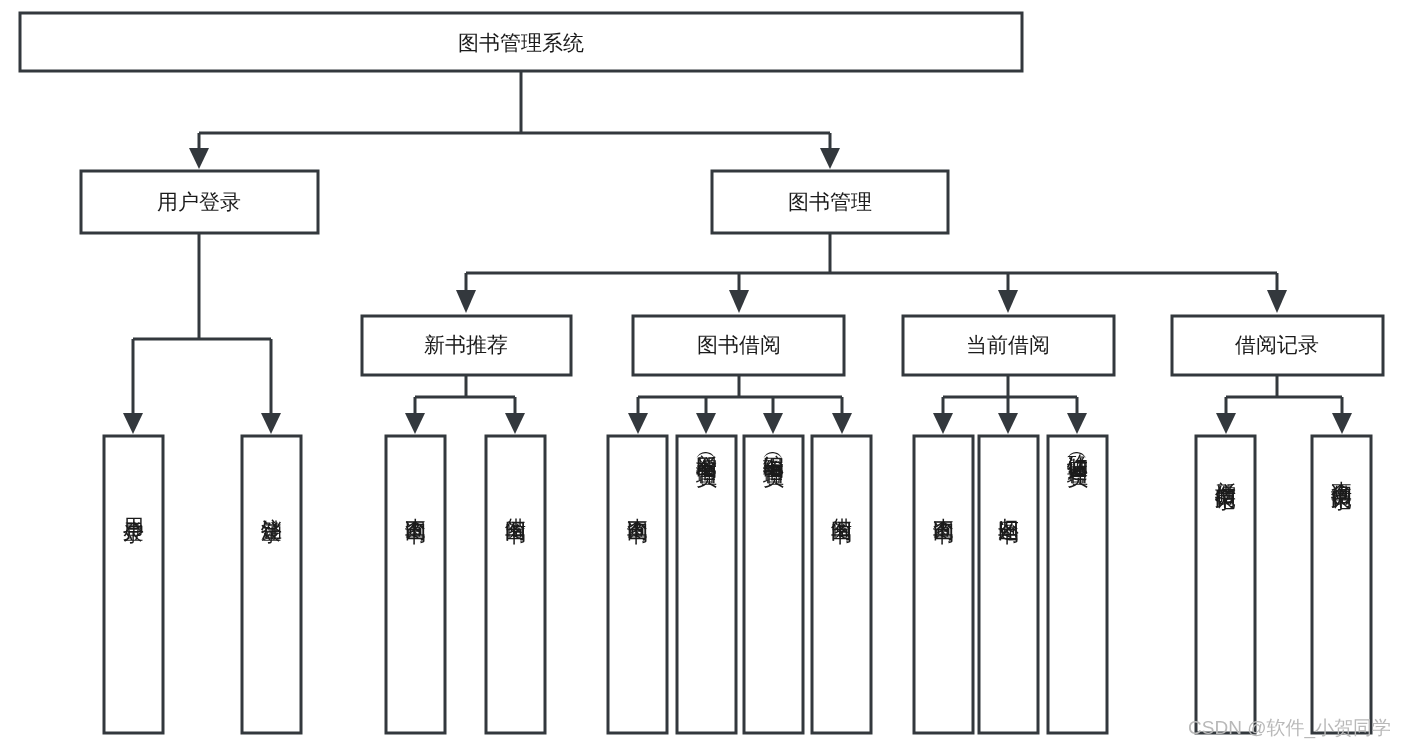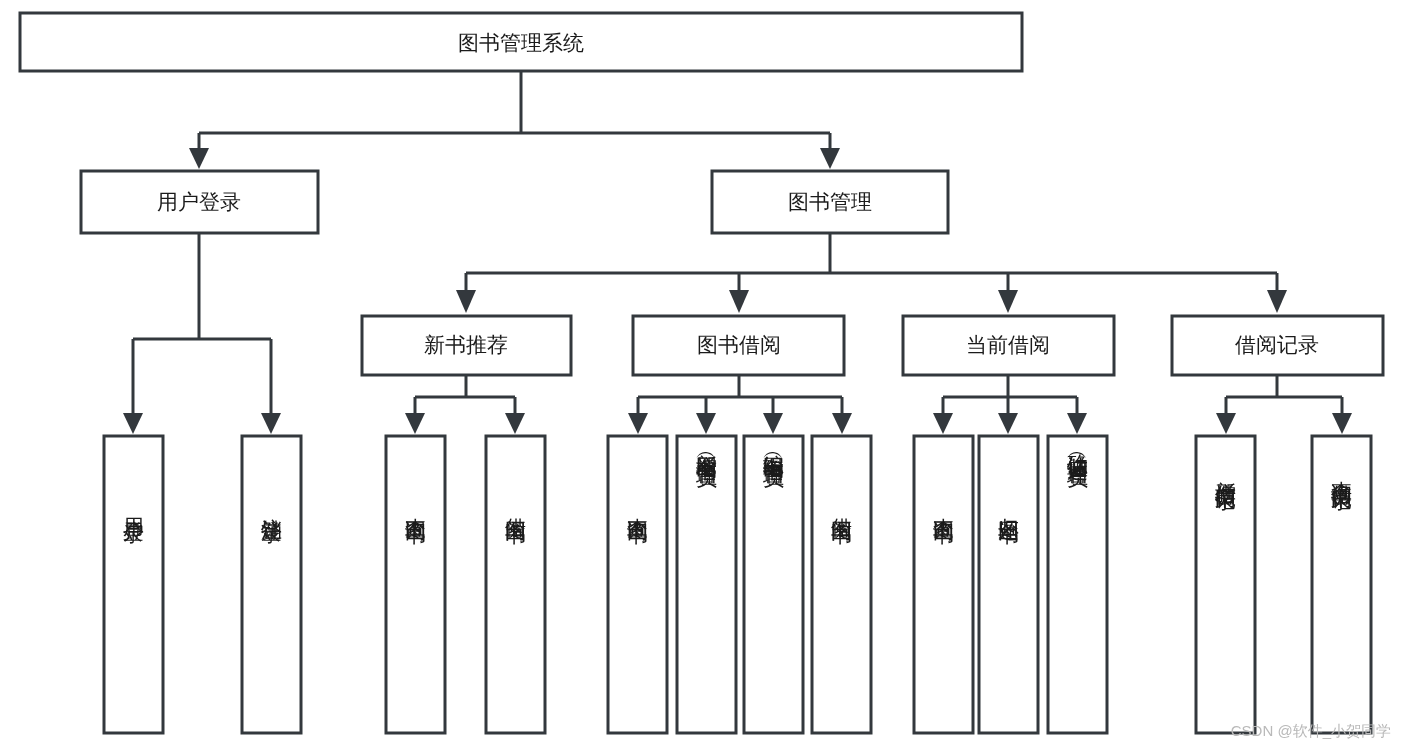--- a/index.html
+++ b/index.html
@@ -52,21 +52,21 @@
   }
   .arrow-head {
     fill: #33383d;
     stroke: none;
   }
   .watermark-text {
     position: absolute;
     right: 14px;
     bottom: 6px;
     font-family: "Liberation Sans", "DejaVu Sans", sans-serif;
-    font-size: 15px;
+    font-size: 19px;
     color: #b9b9b9;
     white-space: nowrap;
     user-select: none;
   }
 </style>
 </head>
 <body>
 
 <div id="diagram-root">
 

